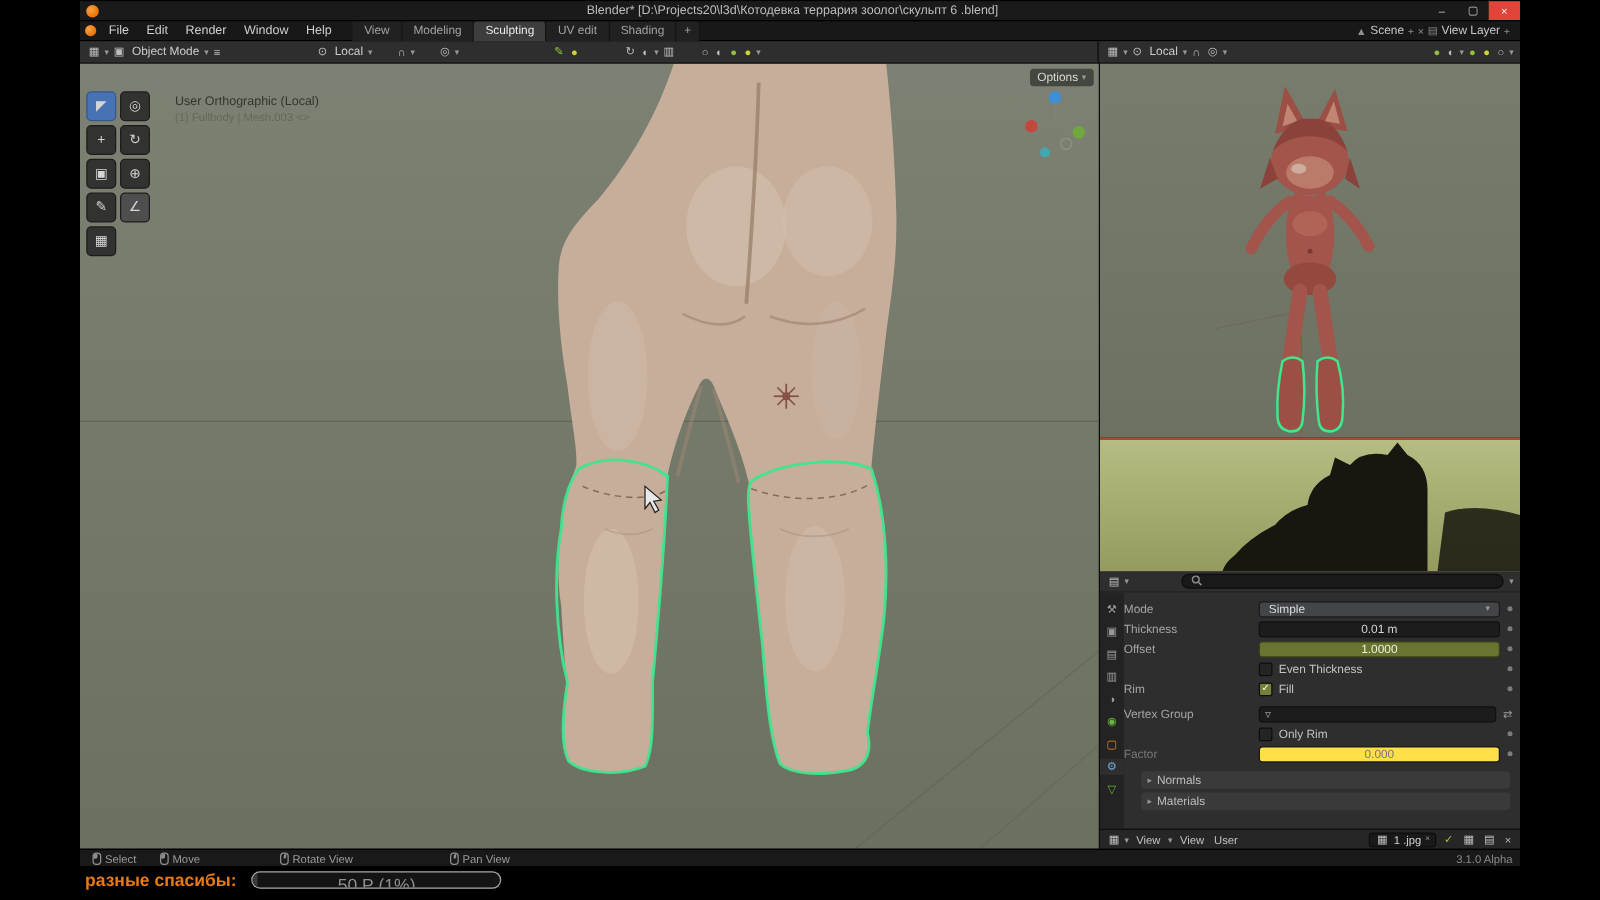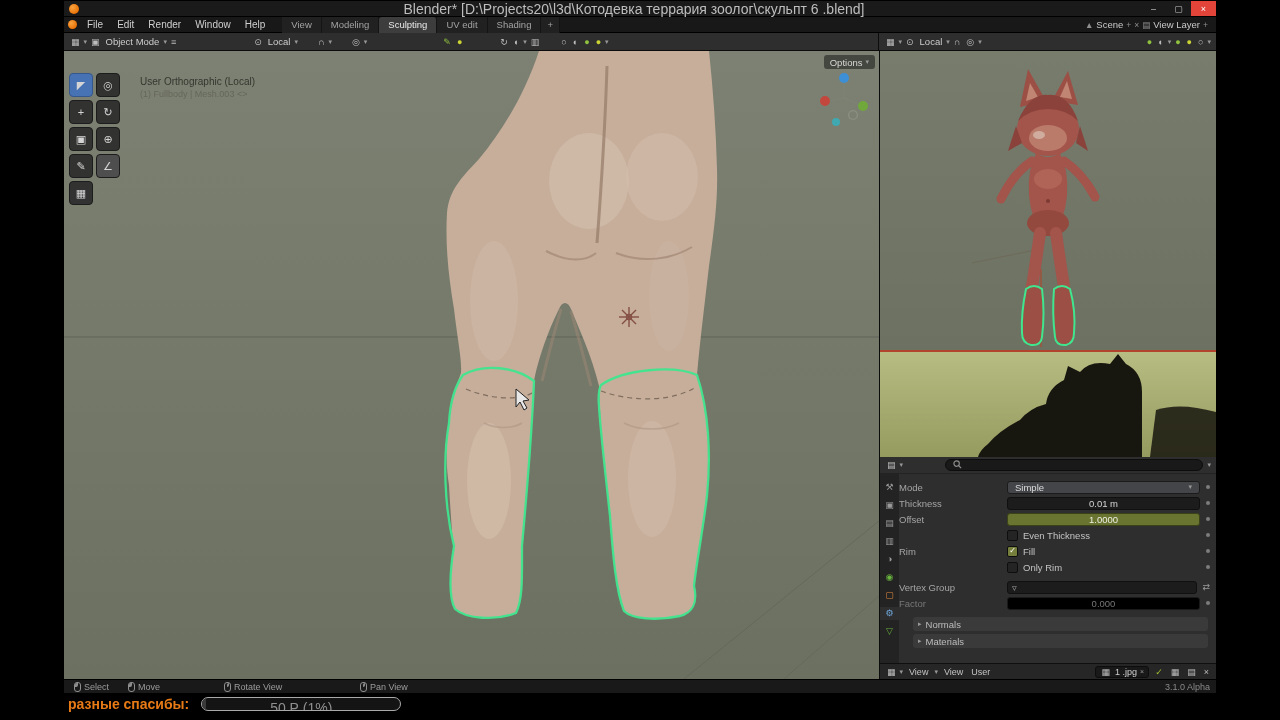--- a/index.html
+++ b/index.html
@@ -4,21 +4,21 @@
 <style>
   * { margin:0; padding:0; box-sizing:border-box; }
   html,body { background:#000; font-family:"Liberation Sans","DejaVu Sans",sans-serif; }
   .stage { position:relative; width:1280px; height:720px; background:#000; overflow:hidden; }
 
   
   .bwindow { position:absolute; left:64px; top:1px; width:1152px; height:692px; background:#161616; }
   .titlebar { height:16px; background:#1a1a1a; border-bottom:1px solid #000; display:flex; align-items:center; position:relative; }
   .applogo { width:10px; height:10px; border-radius:50%; background:radial-gradient(circle at 35% 35%, #f9a33f, #e87207 72%); display:inline-block; margin-left:5px; flex:none; }
   .applogo.small { width:9px; height:9px; margin:0 3px 0 4px; }
-  .wtitle { position:absolute; left:0; right:12px; text-align:center; font-size:14px; color:#bdbdbd; pointer-events:none; white-space:nowrap; }
+  .wtitle { position:absolute; left:0; right:12px; text-align:center; font-size:10px; color:#bdbdbd; pointer-events:none; white-space:nowrap; }
   .winbtns { margin-left:auto; display:flex; height:100%; }
   .winbtn { width:25px; height:100%; display:flex; align-items:center; justify-content:center; font-size:9px; color:#c5c5c5; }
   .winbtn.close { background:#e2443a; color:#fff; }
 
   .menubar { height:16px; background:#181818; border-bottom:1px solid #000; display:flex; align-items:center; font-size:10px; color:#cfcfcf; }
   .menu { padding:0 7px; line-height:16px; }
   .wstabs { display:flex; margin-left:10px; height:16px; }
   .wstab { padding:0 9px; line-height:16px; font-size:9.5px; color:#a3a3a3; background:#212121; border-right:1px solid #141414; }
   .wstab.active { background:#3d3d3d; color:#eaeaea; border-radius:3px 3px 0 0; }
   .wstab.plus { padding:0 6px; }
@@ -72,21 +72,21 @@
   .ptab.green { color:#69b33e; } .ptab.orange { color:#e0883a; } .ptab.blue { color:#6fa8dc; }
   .ptab.active { background:#2e2e2e; }
   .pcontent { flex:1; padding-top:5px; }
   .prow { display:flex; align-items:center; height:16px; padding-right:6px; }
   .plabel { width:108px; text-align:left; padding-right:8px; color:#a5a5a5; flex:none; white-space:nowrap; }
   .plabel.dim, .pnum.dim { color:#777; }
   .pdrop { flex:1; height:13px; background:#434549; border:1px solid #1b1b1b; border-radius:3px; display:flex; align-items:center; padding:0 7px; color:#dcdcdc; }
   .pdrop .icarrow { margin-left:auto; }
   .pnum { flex:1; height:13px; background:#1c1c1c; border:1px solid #101010; border-radius:3px; color:#d5d5d5; display:flex; align-items:center; justify-content:center; }
   .pnum.olive { background:#6a7431; border-color:#3c4218; color:#eef0e0; }
-  .pnum.dim { background:#000000; border-color:#1a1a1a; }
+  .pnum.dim { background:#fde047; border-color:#1a1a1a; }
   .rowdot { width:4px; height:4px; border-radius:50%; background:#7c7c7c; margin-left:6px; flex:none; }
   .cb { width:11px; height:11px; background:#242424; border:1px solid #0e0e0e; border-radius:2px; display:inline-flex; align-items:center; justify-content:center; margin-right:5px; flex:none; }
   .cb.checked { background:#76803c; }
   .ck { font-size:8px; color:#fff; font-weight:bold; line-height:1; }
   .cblabel { color:#c3c3c3; }
   .pvg { flex:1; height:13px; background:#1c1c1c; border:1px solid #101010; border-radius:3px; display:flex; align-items:center; padding:0 4px; gap:4px; color:#9a9a9a; }
   .swap { color:#9a9a9a; font-size:9px; margin-left:5px; }
   .psection { height:14px; background:#3a3a3a; border-radius:3px; margin:3px 8px 3px 14px; display:flex; align-items:center; gap:4px; padding:0 5px; color:#bdbdbd; }
   .psection .icarrow { font-size:7px; }
 
@@ -431,33 +431,33 @@
               </div>
               <div class="prow">
                 <span class="plabel">Rim</span>
                 <span class="cb checked">
                     <span class="ck">✓</span>
                   </span>
                 <span class="cblabel">Fill</span>
                 <span class="spauto"></span>
                 <span class="rowdot"></span>
               </div>
-              <div class="prow">
-                <span class="plabel"></span>
-                <span class="cb"></span>
-                <span class="cblabel">Only Rim</span>
-                <span class="spauto"></span>
-                <span class="rowdot"></span>
-              </div>
               <div class="prow" style="margin-top:4px;">
                 <span class="plabel">Vertex Group</span>
                 <div class="pvg">
                   <span>▿</span>
                 </div>
                 <span class="swap">⇄</span>
+              </div>
+              <div class="prow">
+                <span class="plabel"></span>
+                <span class="cb"></span>
+                <span class="cblabel">Only Rim</span>
+                <span class="spauto"></span>
+                <span class="rowdot"></span>
               </div>
               <div class="prow">
                 <span class="plabel dim">Factor</span>
                 <div class="pnum dim">
                     <span>0.000</span>
                   </div>
                 <span class="rowdot"></span>
               </div>
               <div class="psection" style="margin-top:6px;">
                 <span class="icarrow">▸</span>

